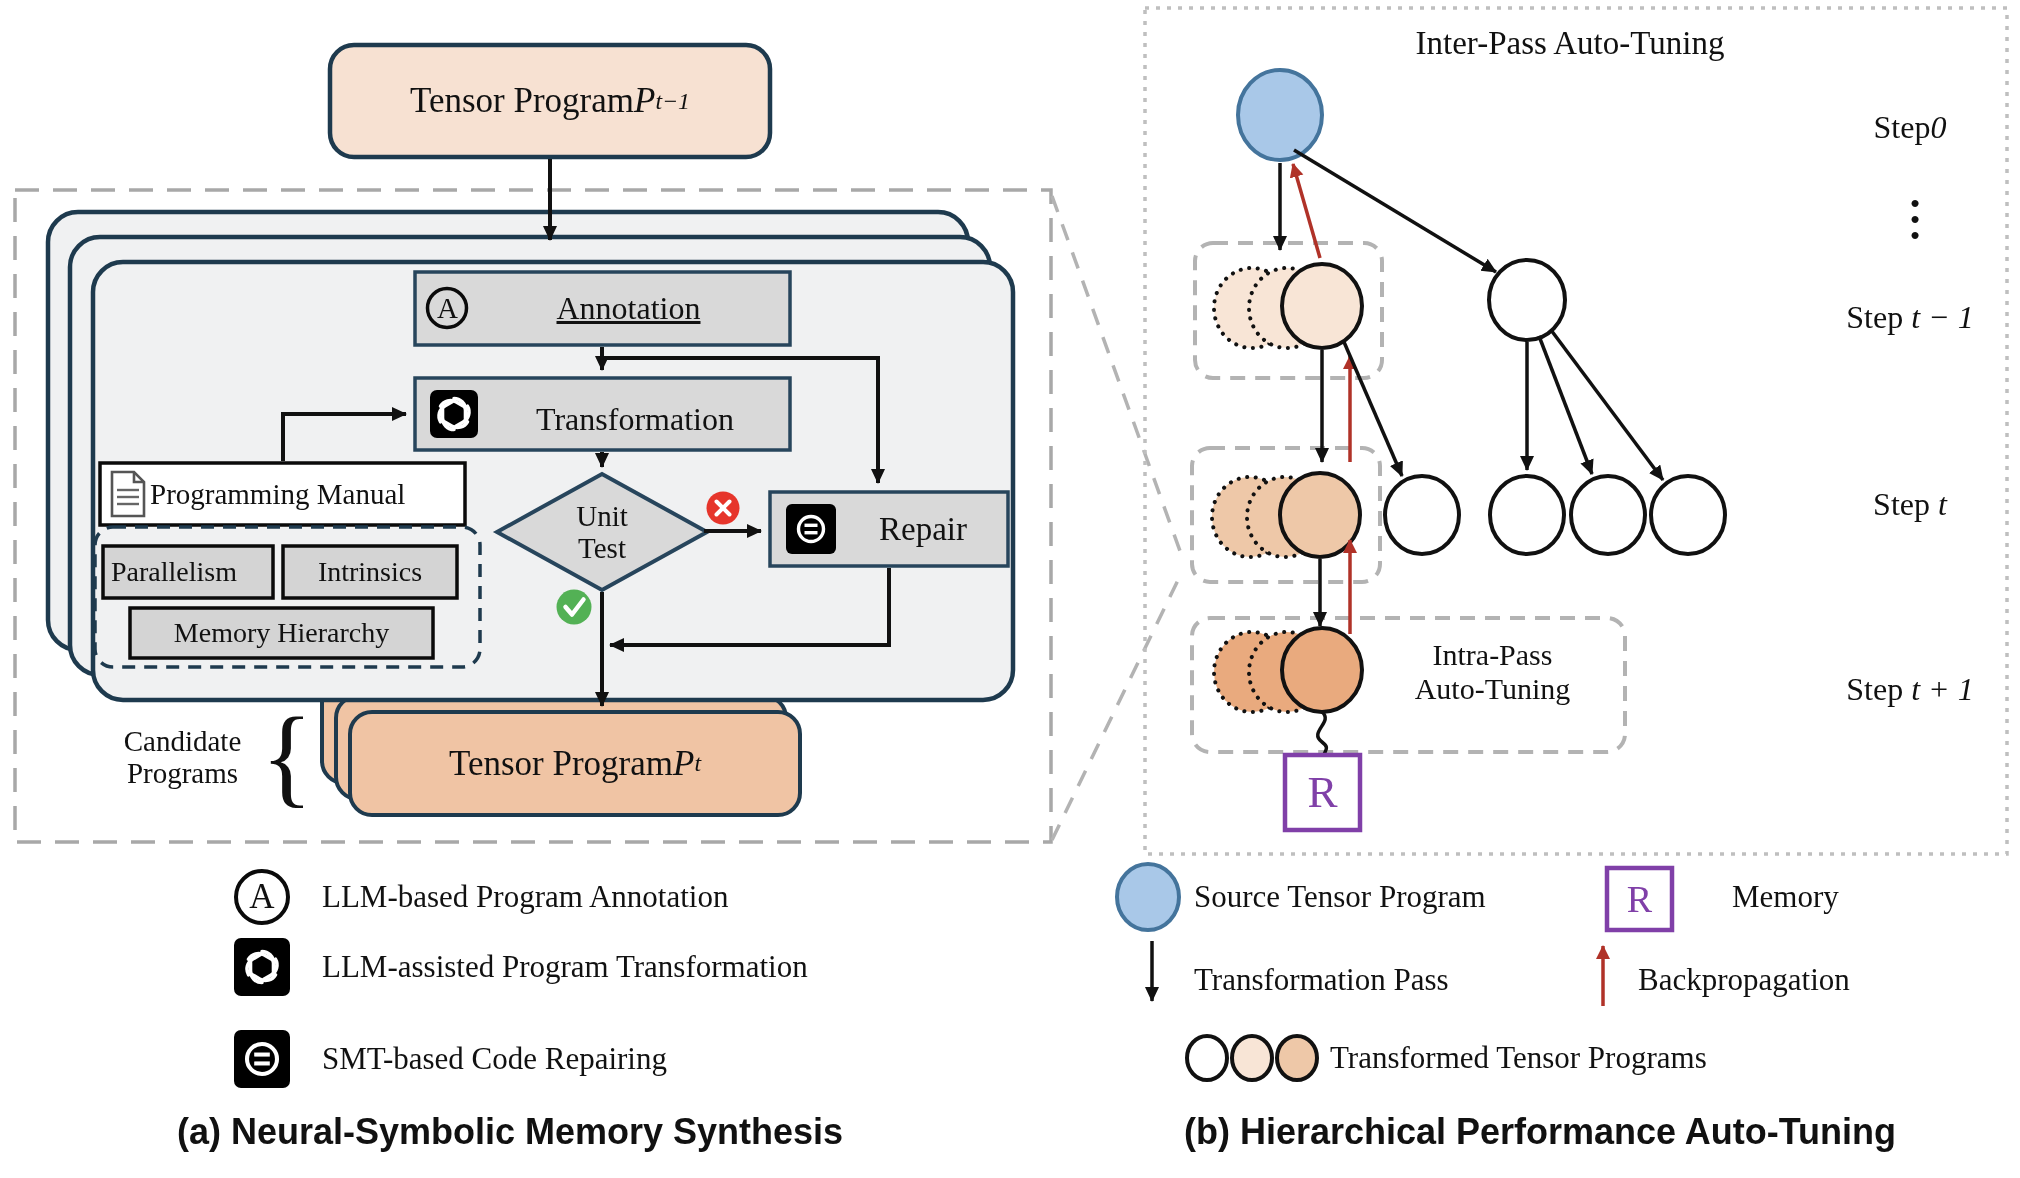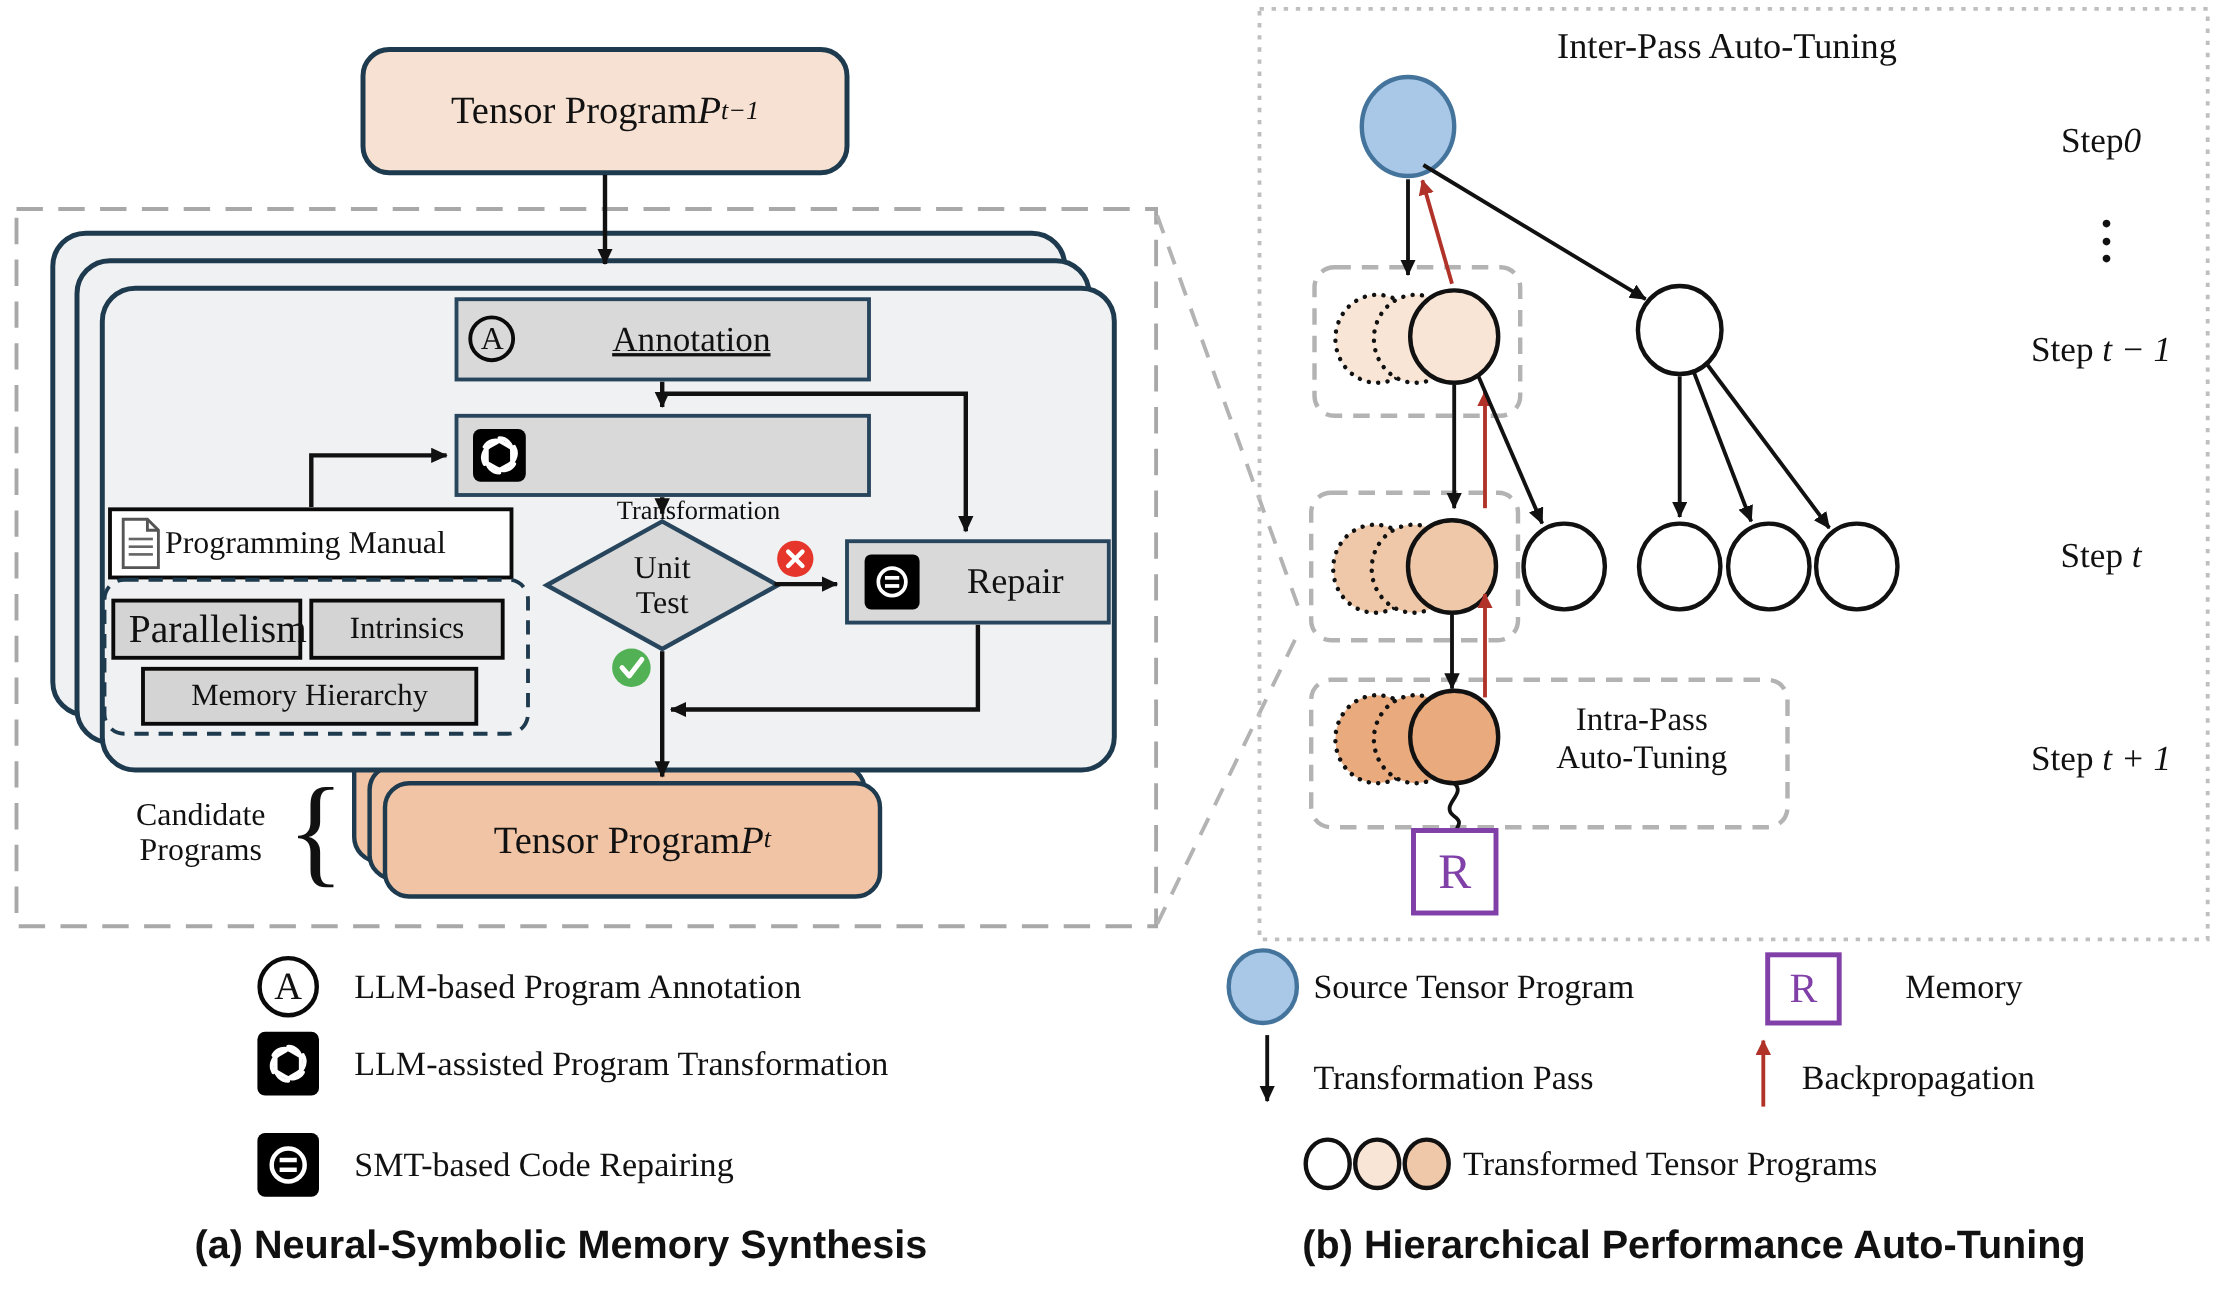--- a/index.html
+++ b/index.html
@@ -175,27 +175,27 @@
       <span class="math">P</span>
       <sub class="sb">t</sub>
   </div>
 
   <div class="abs lbl" style="left:429px;top:289px;width:37px;height:38px;font-size:29px;">
       <span>A</span>
     </div>
   <div class="abs lbl" style="left:467px;top:272px;width:323px;height:73px;font-size:32px;text-decoration:underline;">
       <span>Annotation</span>
     </div>
-  <div class="abs lbl" style="left:480px;top:378px;width:310px;height:84px;font-size:24px;margin-top:45px;">
+  <div class="abs lbl" style="left:480px;top:378px;width:310px;height:84px;font-size:32px;">
       <span>Transformation</span>
     </div>
   <div class="abs lbl left" style="left:150px;top:463px;width:312px;height:62px;font-size:29px;">
       <span>Programming Manual</span>
     </div>
-  <div class="abs lbl" style="left:103px;top:546px;width:142px;height:52px;font-size:36px;margin-left:24px;">
+  <div class="abs lbl" style="left:103px;top:546px;width:142px;height:52px;font-size:28px;">
       <span>Parallelism</span>
     </div>
   <div class="abs lbl" style="left:283px;top:546px;width:174px;height:52px;font-size:28px;">
       <span>Intrinsics</span>
     </div>
   <div class="abs lbl" style="left:130px;top:608px;width:303px;height:50px;font-size:28px;">
       <span>Memory Hierarchy</span>
     </div>
   <div class="abs lbl" style="left:497px;top:478px;width:210px;height:108px;font-size:29px;flex-direction:column;">
     <span>Unit</span>

